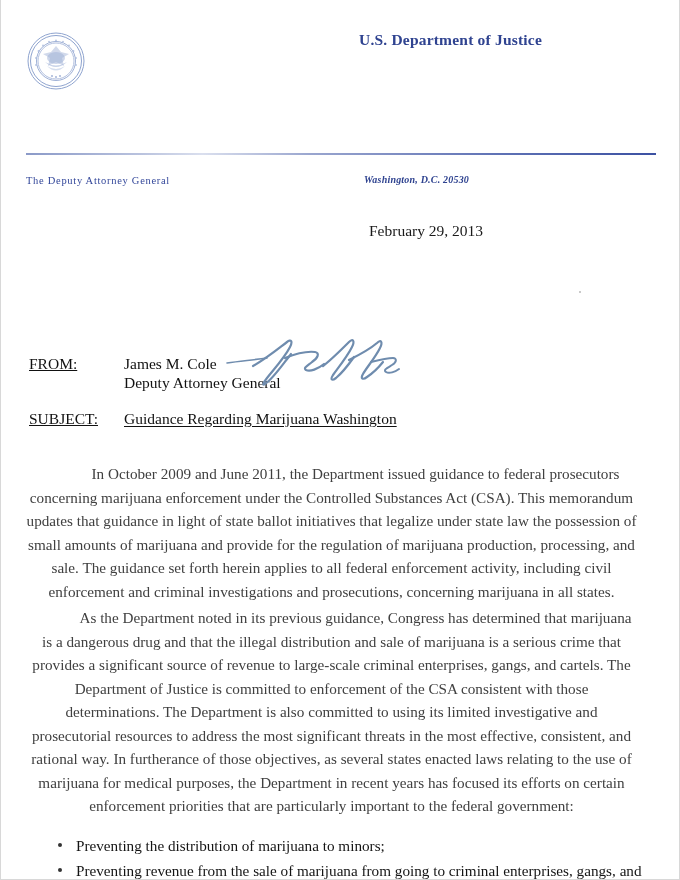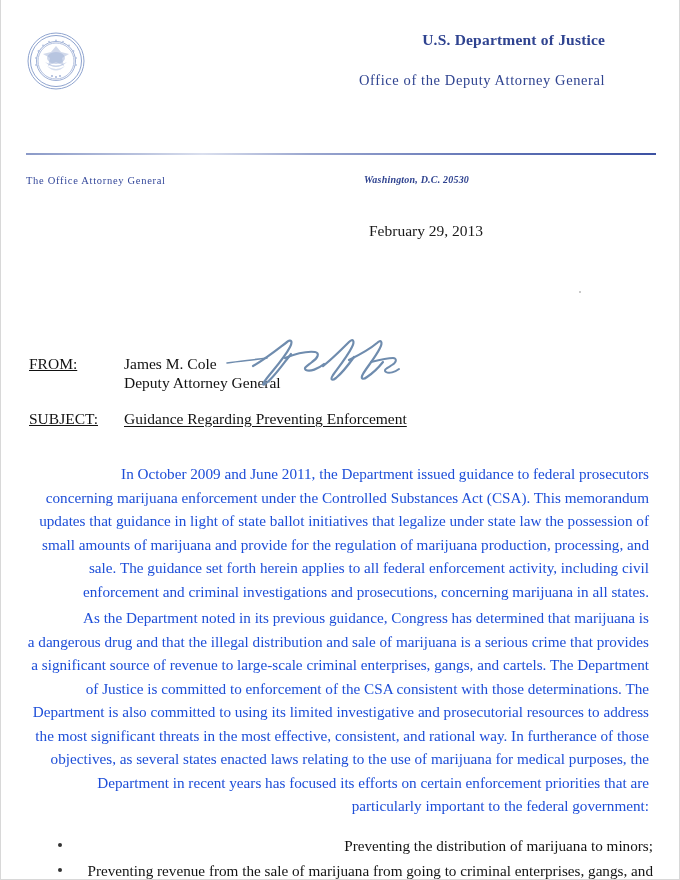--- a/index.html
+++ b/index.html
@@ -166,38 +166,37 @@
   
   .body {
     position: absolute;
     left: 25px;
     top: 462px;
     width: 627px;
   }
   .para {
     font-size: 15.2px;
     line-height: 23.5px;
-    color: #1d4ed8;
-    text-align: right;
-    margin: 0 4px 3px 0;
+    color: #404040;
+    text-align: center;
+    margin: 0 16px 3px 0;
     text-indent: 48px;
   }
   .bullets {
     margin: 16px 0 0 0;
     padding: 0;
     list-style: none;
   }
   .bullets li {
     position: relative;
     font-size: 15.2px;
     line-height: 23.5px;
     color: #141414;
     padding-left: 50px;
     margin-bottom: 2px;
-    text-align: right;
   }
   .bullets li .dot {
     position: absolute;
     left: 32px;
     top: 9px;
     width: 4px;
     height: 4px;
     background: #333;
     border-radius: 50%;
   }
@@ -239,27 +238,26 @@
             <circle cx="11" cy="28" r="0.9"></circle>
           <circle cx="51" cy="28" r="0.9"></circle>
             <circle cx="11" cy="35" r="0.9"></circle>
           <circle cx="51" cy="35" r="0.9"></circle>
         </g>
       </svg>
     </div>
 
     <div class="agency-block">
       <div class="agency-title">U.S. Department of Justice</div>
-      <div class="agency-sub">Office of the Deputy Attorney General</div>
     </div>
   </div>
 
   <div class="rule"></div>
 
-  <div class="office-line">The Office Attorney General</div>
+  <div class="office-line">The Deputy Attorney General</div>
   <div class="city-line">Washington, D.C. 20530</div>
 
   <div class="date-line">February 29, 2013</div>
 
   <div class="speck"></div>
 
 
   <div class="field-row from">
     <span class="field-label">FROM:</span>
     <span class="field-value">James M. Cole</span>
@@ -282,21 +280,21 @@
                  C152 22, 144 31, 140 38 C137 43, 140 44, 144 41
                  C150 37, 156 31, 160 26" stroke-width="2.2"></path>
         <path d="M148 26 C156 24, 164 22, 170 22 C174 22, 174 26, 169 29
                  C164 32, 160 34, 163 36 C166 38, 172 36, 176 33" stroke-width="2"></path>
       </g>
     </svg>
   </div>
 
   <div class="field-row subject">
     <span class="field-label">SUBJECT:</span>
-    <span class="field-value underlined">Guidance Regarding Preventing Enforcement</span>
+    <span class="field-value underlined">Guidance Regarding Marijuana Washington</span>
   </div>
 
   <div class="body">
     <p class="para">In October 2009 and June 2011, the Department issued guidance to federal prosecutors concerning marijuana enforcement under the Controlled Substances Act (CSA).  This memorandum updates that guidance in light of state ballot initiatives that legalize under state law the possession of small amounts of marijuana and provide for the regulation of marijuana production, processing, and sale.  The guidance set forth herein applies to all federal enforcement activity, including civil enforcement and criminal investigations and prosecutions, concerning marijuana in all states.</p>
     <p class="para">As the Department noted in its previous guidance, Congress has determined that marijuana is a dangerous drug and that the illegal distribution and sale of marijuana is a serious crime that provides a significant source of revenue to large-scale criminal enterprises, gangs, and cartels.  The Department of Justice is committed to enforcement of the CSA consistent with those determinations.  The Department is also committed to using its limited investigative and prosecutorial resources to address the most significant threats in the most effective, consistent, and rational way.  In furtherance of those objectives, as several states enacted laws relating to the use of marijuana for medical purposes, the Department in recent years has focused its efforts on certain enforcement priorities that are particularly important to the federal government:</p>
 
     <ul class="bullets">
       <li>
         <span class="dot"></span>
         <span>Preventing the distribution of marijuana to minors;</span>

